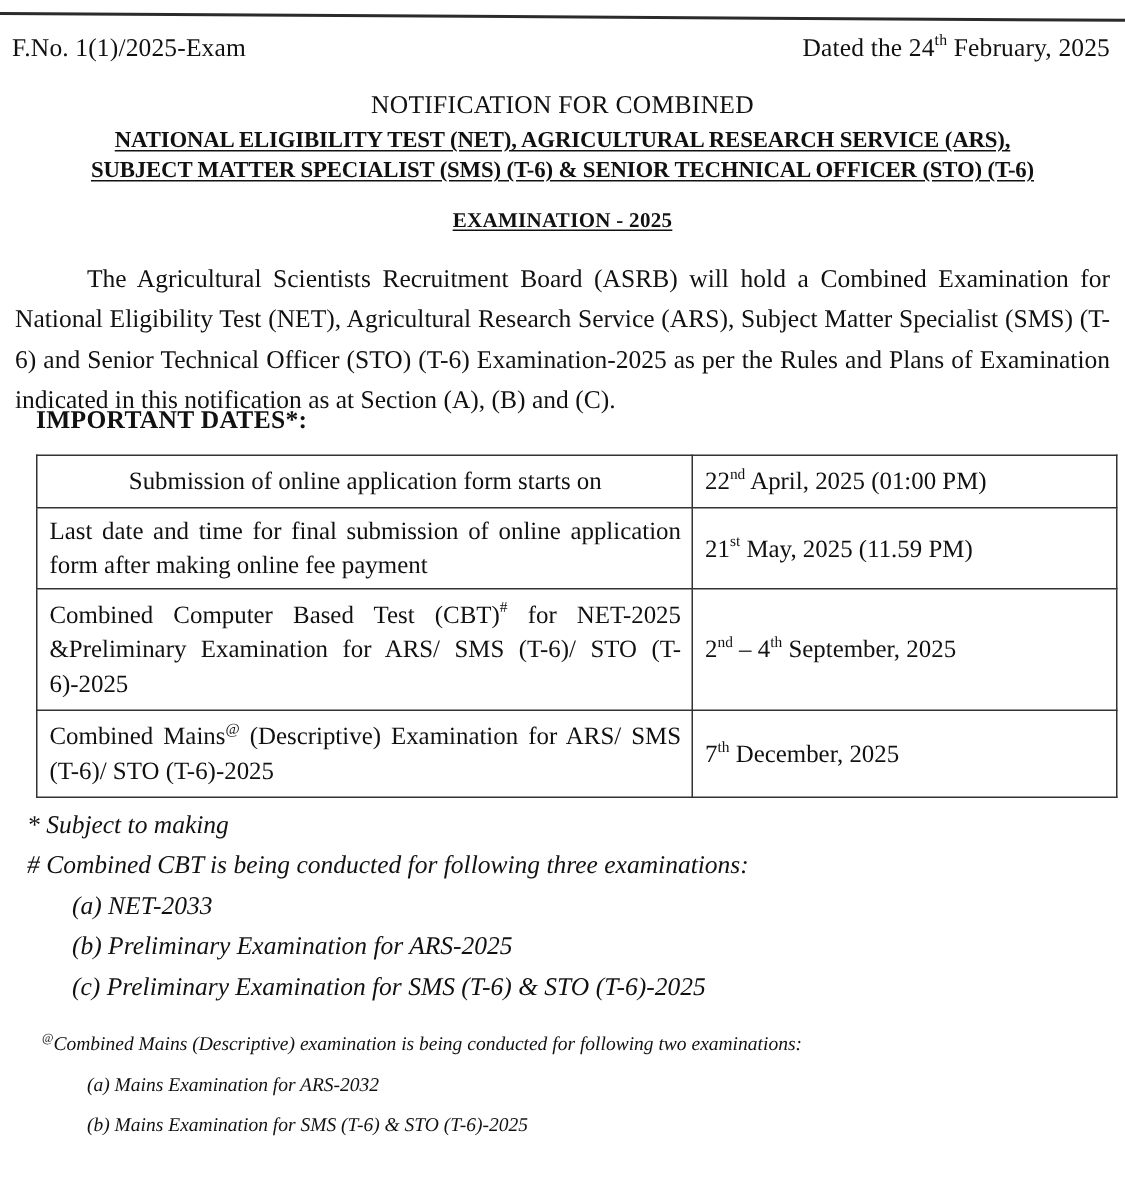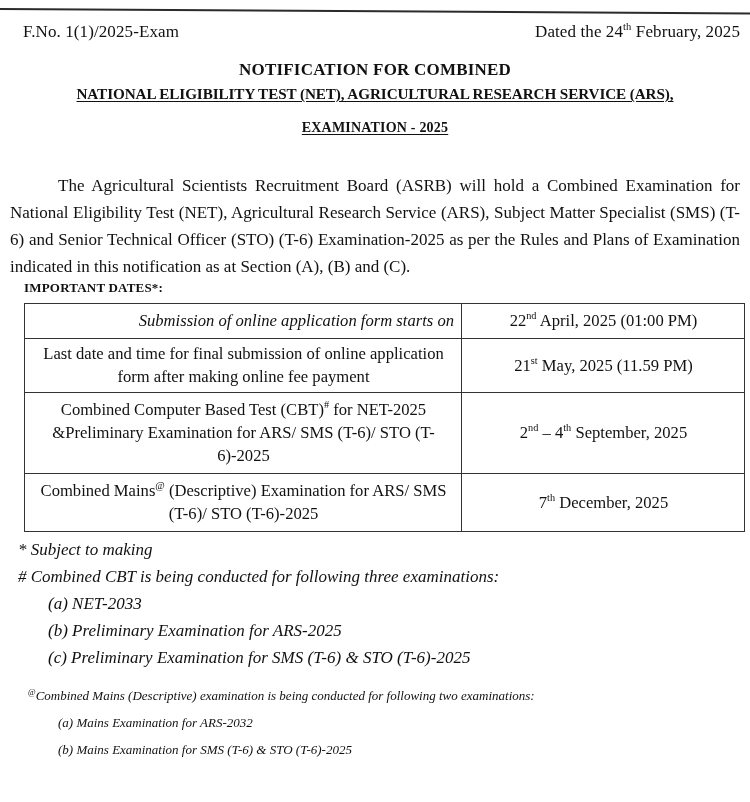--- a/index.html
+++ b/index.html
@@ -37,40 +37,40 @@
   .header-row {
     position: absolute;
     top: 22px;
     left: 8px;
     right: 10px;
     display: flex;
     justify-content: space-between;
     align-items: baseline;
     font-size: 17px;
   }
-  .fno { letter-spacing: 0.1px; margin-left: 15px; }
+  .fno { letter-spacing: 0.1px; }
   .dated { letter-spacing: 0.1px; }
 
   sup.ord {
     font-size: 0.62em;
     vertical-align: super;
     line-height: 0;
     margin-top: 16px;
   }
 
   .title-block {
     position: absolute;
     top: 60px;
     left: 0;
     width: 750px;
     text-align: center;
   }
   .title-main {
     font-size: 17px;
-    font-weight: bold;
+    font-weight: normal;
     letter-spacing: 0.2px;
     margin-bottom: 4px;
   }
   .title-sub {
     font-size: 15.2px;
     font-weight: bold;
     letter-spacing: -0.1px;
     line-height: 20px;
   }
   .title-sub span.u {
@@ -95,57 +95,56 @@
     width: 730px;
     font-size: 17px;
     line-height: 27px;
     text-align: justify;
     text-indent: 48px;
     text-justify: inter-word;
   }
 
   .section-heading {
     position: absolute;
-    top: 280px;
+    top: 270px;
     left: 24px;
-    font-size: 13px;
+    font-size: 17px;
     font-weight: bold;
     letter-spacing: 0.2px;
   }
 
   table.dates {
     position: absolute;
     top: 303px;
     left: 24px;
     width: 688px;
     border-collapse: collapse;
     table-layout: fixed;
   }
   table.dates td {
     border: 1.4px solid #333333;
     font-size: 16.6px;
     line-height: 23px;
     padding: 3px 7px 4px 8px;
     vertical-align: middle;
-    text-align: center;
   }
   td.col-label {
     width: 421px;
     text-align: justify;
     text-justify: inter-word;
   }
   td.col-value {
     width: 267px;
     text-align: left;
   }
   .r1 td { height: 27px; }
   .r2 td { height: 42px; }
   .r3 td { height: 73px; }
   .r4 td { height: 50px; }
-  td.col-label.nojust { text-align: right; font-style: italic; }
+  td.col-label.nojust { text-align: center; }
 
   .notes {
     position: absolute;
     top: 536px;
     left: 18px;
     width: 726px;
     font-style: italic;
     font-size: 17px;
     line-height: 27px;
   }
@@ -189,20 +188,21 @@
   <div class="top-rule"></div>
 
   <div class="header-row">
     <div class="fno">F.No. 1(1)/2025-Exam</div>
     <div class="dated"><span>Dated the 24</span><sup class="ord">th</sup><span> February, 2025</span></div>
   </div>
 
   <div class="title-block">
     <div class="title-main">NOTIFICATION FOR COMBINED</div>
     <div class="title-sub"><span class="u">NATIONAL ELIGIBILITY TEST (NET), AGRICULTURAL RESEARCH SERVICE (ARS),</span></div>
+    <div class="title-sub"><span class="u">SUBJECT MATTER SPECIALIST (SMS) (T-6) &amp; SENIOR TECHNICAL OFFICER (STO) (T-6)</span></div>
     <div class="title-exam"><span class="u">EXAMINATION - 2025</span></div>
   </div>
 
   <div class="intro">The Agricultural Scientists Recruitment Board (ASRB) will hold a Combined Examination for National Eligibility Test (NET), Agricultural Research Service (ARS), Subject Matter Specialist (SMS) (T-6) and Senior Technical Officer (STO) (T-6) Examination-2025 as per the Rules and Plans of Examination indicated in this notification as at Section (A), (B) and (C).</div>
 
   <div class="section-heading">IMPORTANT DATES*:</div>
 
   <table class="dates">
     <tbody>
       <tr class="r1">

